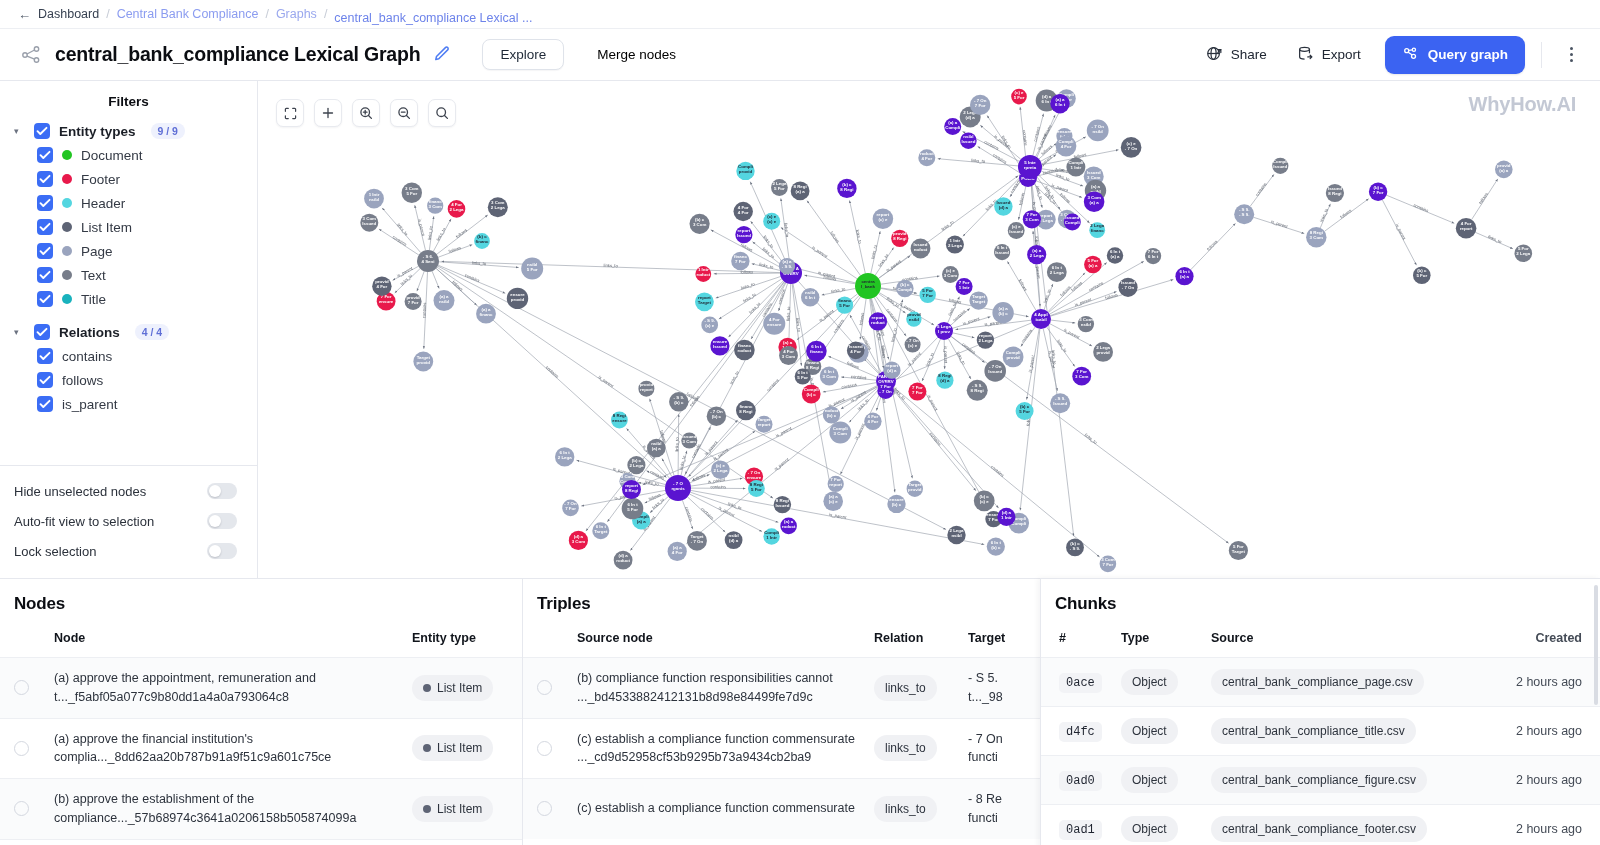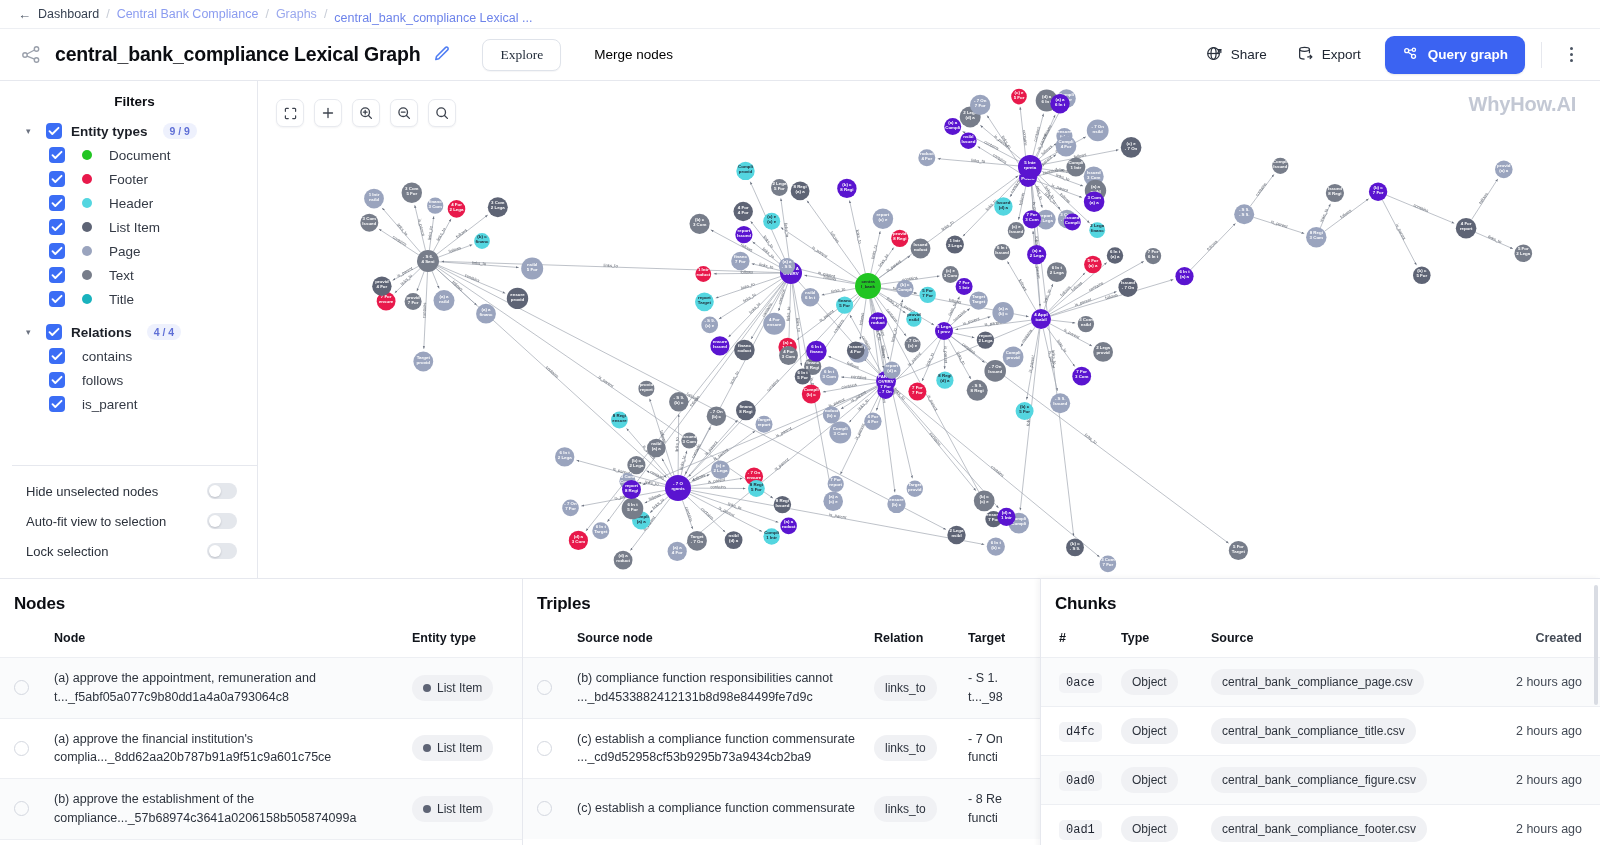--- a/index.html
+++ b/index.html
@@ -39,21 +39,21 @@
   .header-left { display: flex; align-items: center; gap: 13px; flex: 1; min-width: 0; }
   .graph-glyph { width: 22px; height: 22px; flex: none; }
   .page-title {
     font-size: 19.5px; font-weight: 700; color: #0b0d12;
     letter-spacing: -0.2px; white-space: nowrap;
   }
   .pencil-btn { width: 20px; height: 20px; flex: none; cursor: pointer; }
   .btn-explore {
     border: 1px solid #dfe3ea; background: #fff; border-radius: 8px;
     padding: 7px 17px; font-size: 13.5px; color: #1f2937; cursor: pointer;
-    font-family: Liberation Serif, serif; margin-left: 16px; font-weight: 400;
+    font-family: Liberation Sans, sans-serif; margin-left: 16px; font-weight: 400;
     box-shadow: 0 1px 1px rgba(16,24,40,0.04);
   }
   .btn-merge {
     border: none; background: transparent; border-radius: 8px;
     padding: 7px 14px; font-size: 13.5px; color: #000000; cursor: pointer;
     font-family: inherit; margin-left: 6px;
   }
   .header-right { display: flex; align-items: center; gap: 6px; }
   .hdr-action {
     display: flex; align-items: center; gap: 8px;
@@ -74,21 +74,20 @@
   .kebab i { width: 3px; height: 3px; border-radius: 50%; background: #4b5563; display: block; }
 
   
   .body-area { position: relative; height: 764px; display: flex; }
 
   
   .sidebar {
     width: 258px; flex: none; border-right: 1px solid #e6e8ee;
     background: #fff; display: flex; flex-direction: column;
     height: 497px;
-    padding-left: 12px;
   }
   .filters-title {
     text-align: center; font-size: 13.5px; font-weight: 700;
     color: #0b0d12; padding: 13px 0 10px;
   }
   .filter-scroll { flex: 1; overflow: hidden; padding: 0 0 0 0; position: relative; }
   .f-group-row {
     display: flex; align-items: center; gap: 9px;
     padding: 4px 10px 4px 14px; height: 24px;
   }
@@ -97,21 +96,21 @@
     width: 16px; height: 16px; border-radius: 4px; background: #3b6df5;
     flex: none; position: relative; cursor: pointer;
   }
   .cb svg { position: absolute; left: 2px; top: 3px; }
   .f-group-label { font-size: 13.5px; font-weight: 700; color: #1b1f27; }
   .count-pill {
     background: #eef1fd; color: #5f6fd6; font-size: 10.5px; font-weight: 700;
     border-radius: 9px; padding: 2px 7px; margin-left: 6px;
   }
   .f-row {
-    display: flex; align-items: center; gap: 17px;
+    display: flex; align-items: center; gap: 9px;
     padding: 4px 10px 4px 37px; height: 24px;
   }
   .dot { width: 10px; height: 10px; border-radius: 50%; flex: none; }
   .f-label { font-size: 13.5px; color: #343a45; }
   .f-sep { height: 9px; }
 
   .toggles {
     border-top: 1px solid #e6e8ee; padding: 10px 0 12px;
     background: #fff;
   }
@@ -1679,21 +1678,21 @@
           <th>Target</th>
         </tr>
           </thead>
         <tbody>
           <tr class="alt">
             <td class="col-radio">
                 <span class="radio"></span>
               </td>
             <td>(b) compliance function responsibilities cannot ..._bd4533882412131b8d98e84499fe7d9c</td>
             <td><span class="pill-plain">links_to</span></td>
-            <td>- S 1. t..._98</td>
+            <td>- S 5. t..._98</td>
           </tr>
           <tr>
             <td class="col-radio">
                 <span class="radio"></span>
               </td>
             <td>(c) establish a compliance function commensurate ..._cd9d52958cf53b9295b73a9434cb2ba9</td>
             <td><span class="pill-plain">links_to</span></td>
             <td>- 7 On functi</td>
           </tr>
           <tr class="alt">

